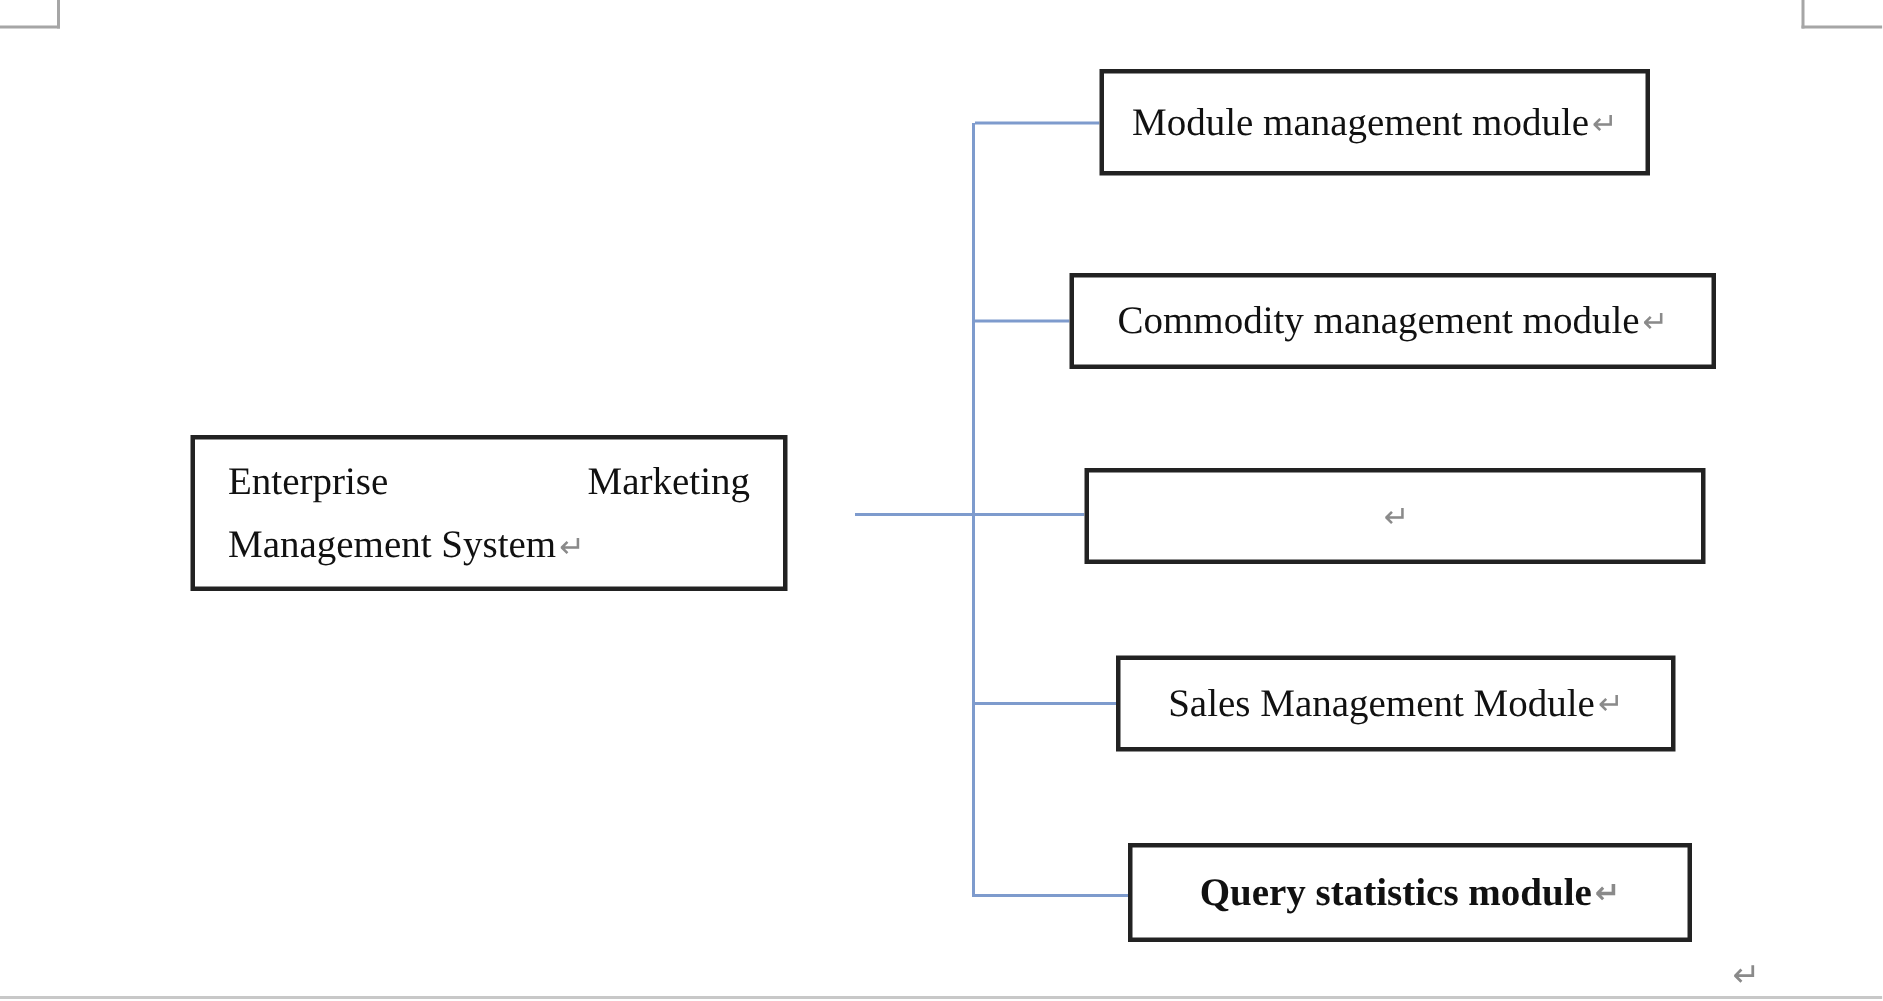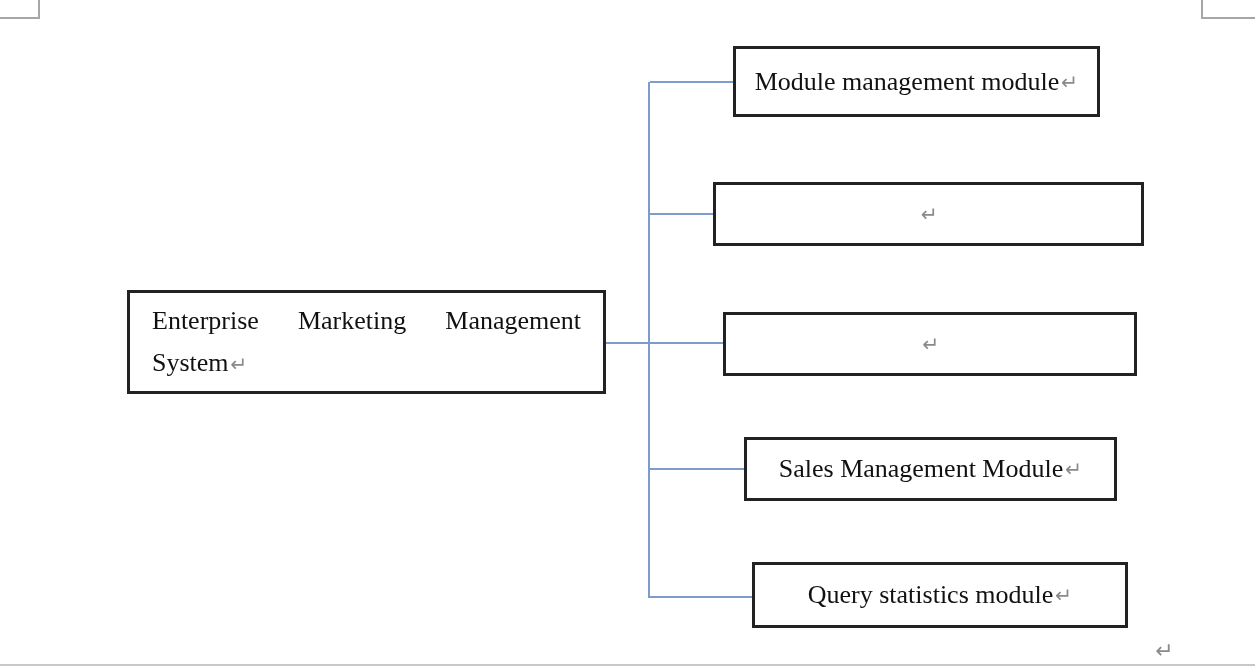--- a/index.html
+++ b/index.html
@@ -37,36 +37,36 @@
   .box{
     position:absolute;
     box-sizing:border-box;
     border:3px solid var(--box-border);
     background:#ffffff;
     display:flex;align-items:center;justify-content:center;
     font-size:26px;
     white-space:nowrap;
   }
   .root{
-    left:127px;top:290px;width:479px;height:104px;
+    left:127px;top:290px;width:398px;height:104px;
     display:block;
     padding:7px 22px 0 22px;
     white-space:normal;
   }
   .root p{
     margin:0;
     font-size:26px;line-height:42px;
     text-align:justify;
     
   }
   .box1{left:733px;top:46px;width:367px;height:71px;}
   .box2{left:713px;top:182px;width:431px;height:64px;}
   .box3{left:723px;top:312px;width:414px;height:64px;}
   .box4{left:744px;top:437px;width:373px;height:64px;}
-  .box5{left:752px;top:562px;width:376px;height:66px;}
+  .box5{left:752px;top:562px;width:376px;height:66px;font-weight:bold;}
   .ret{
     color:var(--return-mark);
     font-size:0.78em;
     margin-left:2px;
     font-family:"DejaVu Sans","Liberation Sans",sans-serif;
   }
   .trailing-ret{
     position:absolute;
     left:1155px;top:638px;
     color:var(--return-mark);
@@ -98,20 +98,21 @@
   <div class="box root">
     <p><span>Enterprise Marketing Management System</span><span class="ret">↵</span></p>
   </div>
 
   <div class="box box1">
     <span>Module management module</span>
       <span class="ret">↵</span>
   </div>
 
   <div class="box box2">
+    <span>Commodity management module</span>
       <span class="ret">↵</span>
   </div>
 
   <div class="box box3">
       <span class="ret">↵</span>
   </div>
 
   <div class="box box4">
     <span>Sales Management Module</span>
       <span class="ret">↵</span>

